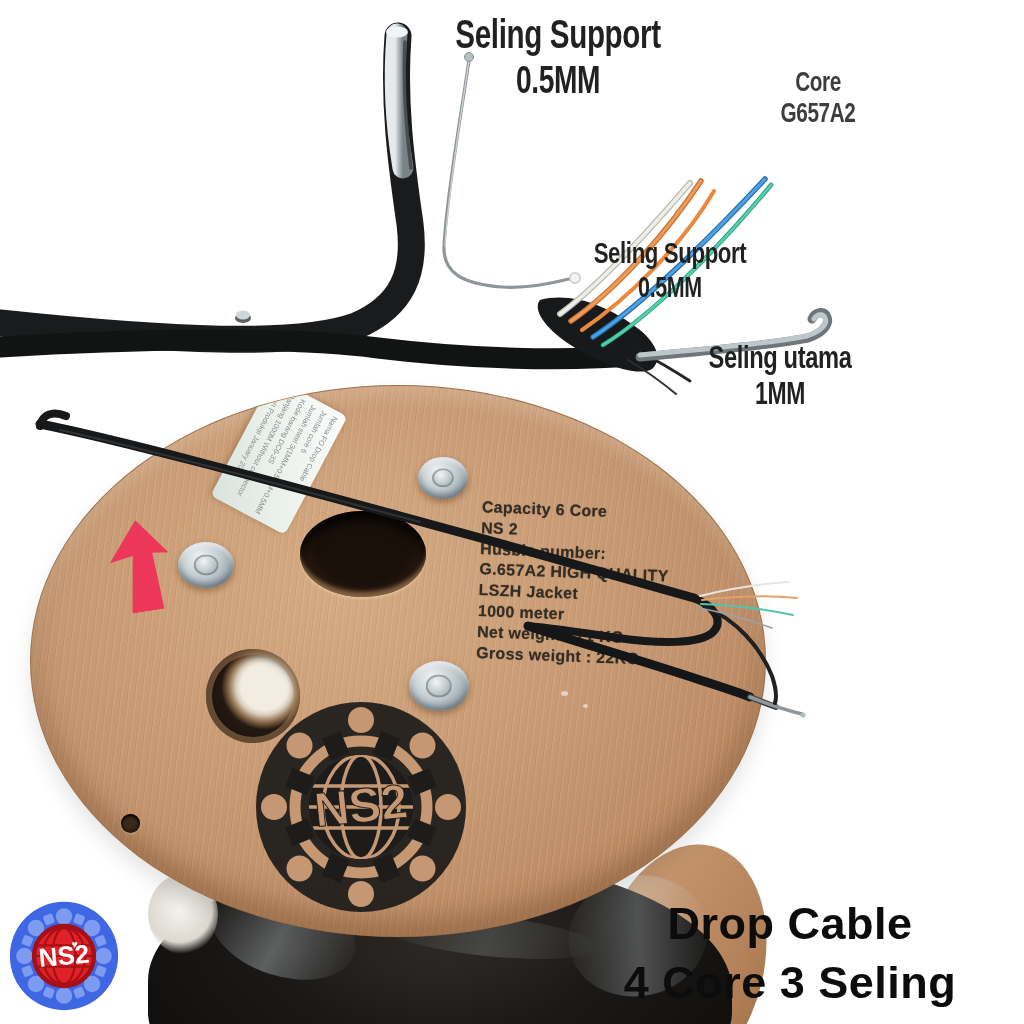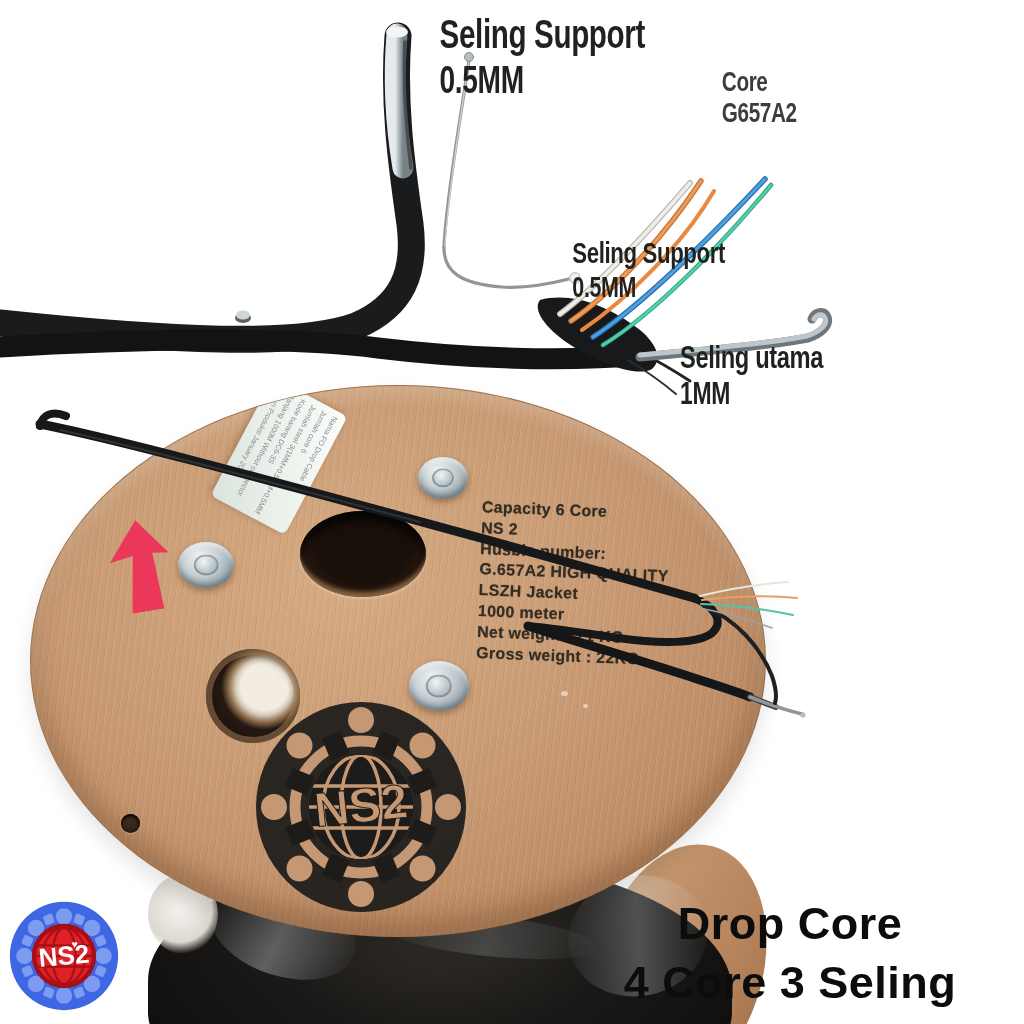--- a/index.html
+++ b/index.html
@@ -1,20 +1,20 @@
 <!DOCTYPE html>
 <html><head>
 <meta charset="utf-8">
 <style>
   html,body{margin:0;padding:0;background:#ffffff;}
   #stage{position:relative;width:1024px;height:1024px;background:#ffffff;overflow:hidden;
          font-family:"Liberation Sans", sans-serif;}
 
   
-  .ann{position:absolute;text-align:left;color:#1f2220;font-weight:700;z-index:6;}
+  .ann{position:absolute;text-align:center;color:#1f2220;font-weight:700;z-index:6;}
   .cond{display:block;transform:scaleX(.74);transform-origin:50% 0;letter-spacing:-.5px;line-height:1.12;}
   .ann1{left:398px;top:12px;width:320px;font-size:40px;}
   .ann1 .l2{font-size:38px;}
   .ann2{left:688px;top:66px;width:260px;font-size:28px;color:#3d3d3d;}
   .ann3{left:538px;top:236px;width:264px;font-size:30px;}
   .ann3 .l2{font-size:29px;}
   .ann4{left:645px;top:340px;width:270px;font-size:32px;}
   .ann4 .l2{font-size:31px;}
 
   
@@ -242,21 +242,21 @@
   <div class="ann ann3">
     <span class="cond"><span class="l1">Seling Support</span><br>
     <span class="l2">0.5MM</span></span>
   </div>
   <div class="ann ann4">
     <span class="cond"><span class="l1">Seling utama</span><br>
     <span class="l2">1MM</span></span>
   </div>
 
   <div class="footer-title">
-    <span>Drop Core</span><br>
+    <span>Drop Cable</span><br>
     <span>4 Core 3 Seling</span>
   </div>
 
   <svg class="badge" width="116" height="116" viewBox="-60 -60 120 120">
     <circle r="56" fill="#3f66e3"></circle>
     <g fill="#7e9bf2">
       <circle cx="0" cy="-41" r="8.5"></circle>
         <circle cx="29" cy="-29" r="8.5"></circle>
       <circle cx="41" cy="0" r="8.5"></circle>
         <circle cx="29" cy="29" r="8.5"></circle>

